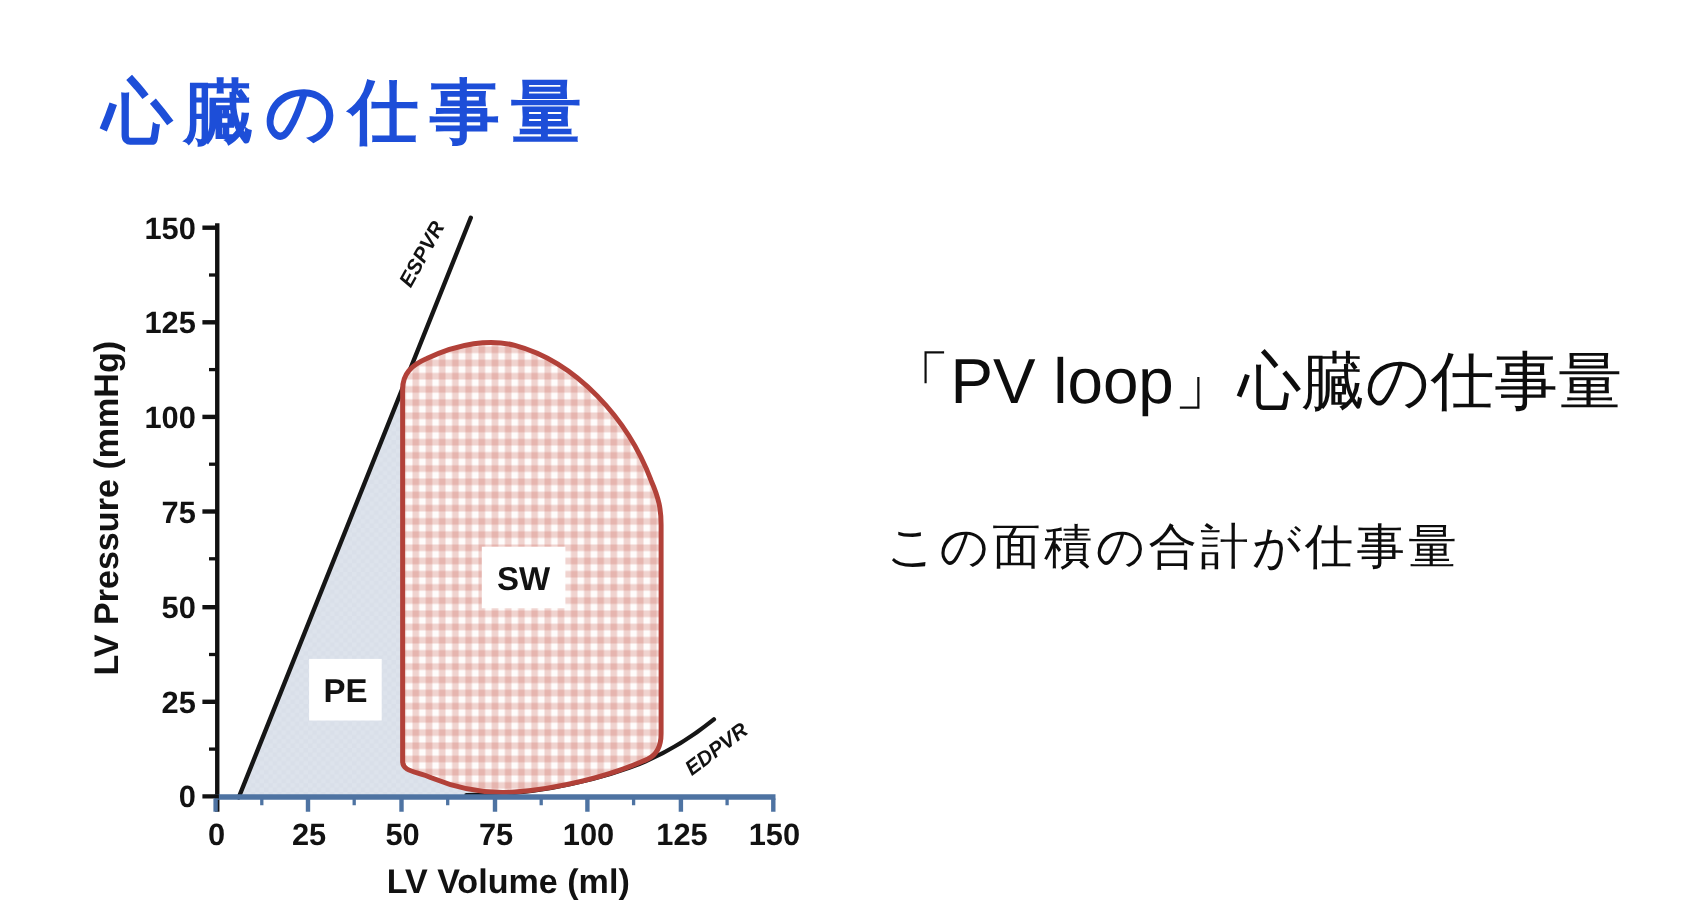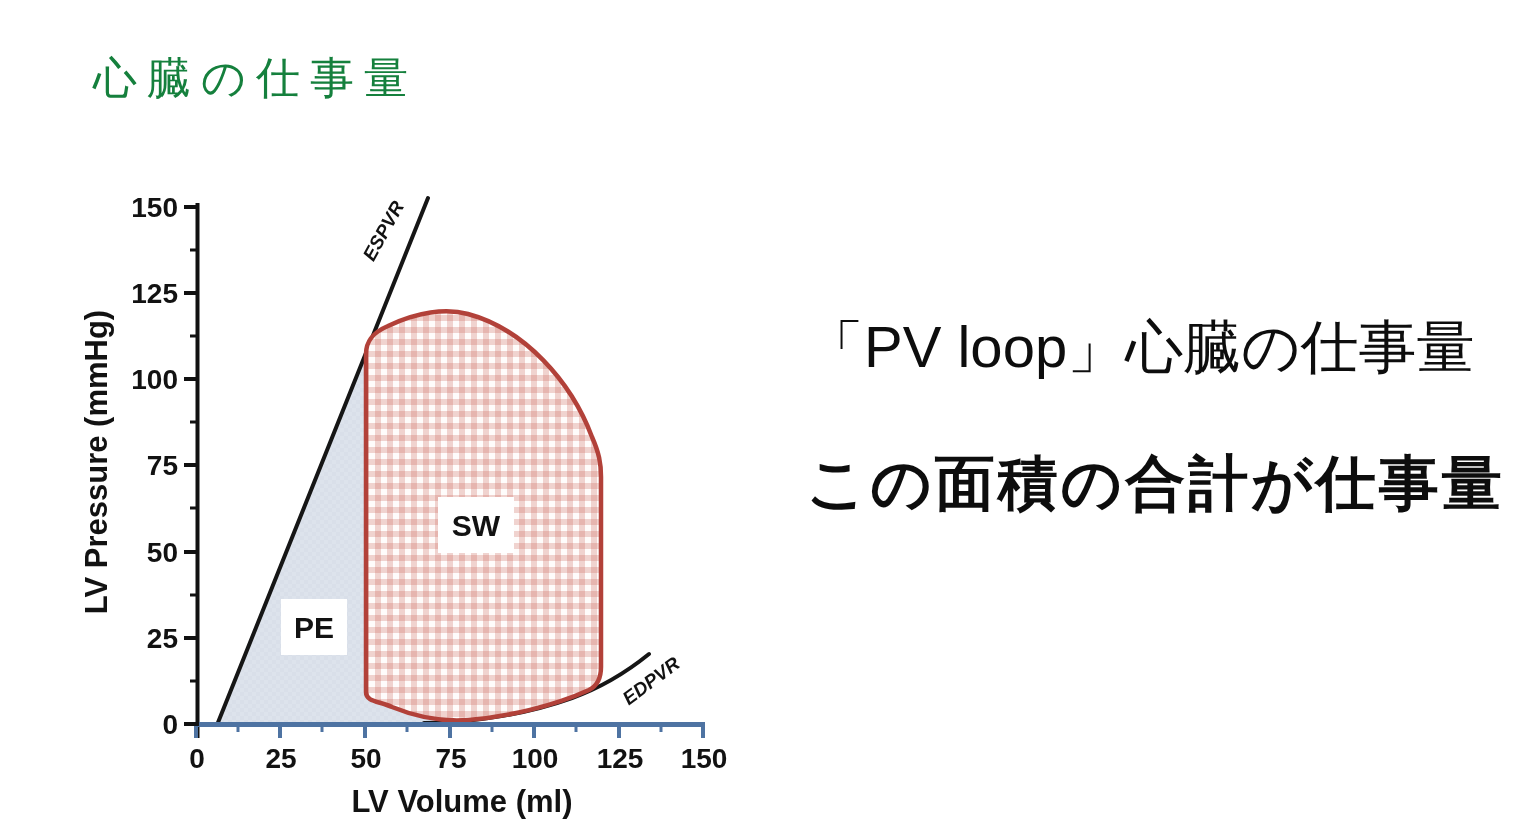--- a/index.html
+++ b/index.html
@@ -2,29 +2,29 @@
 <html><head>
 <meta charset="utf-8">
 <style>
   html,body{margin:0;padding:0;}
   body{
     width:1536px;height:835px;background:#ffffff;position:relative;
     overflow:hidden;font-family:"Liberation Sans",sans-serif;
   }
   .page-title{
     position:absolute;left:93px;top:26px;
-    font-size:44px;font-weight:400;color:#15803d;letter-spacing:10px;
+    font-size:64px;font-weight:700;color:#1d4ed8;letter-spacing:10px;
     line-height:1.05;white-space:nowrap;
   }
   .side-note{
     position:absolute;left:806px;color:#0d0d0d;white-space:nowrap;
     font-weight:400;line-height:1.2;
   }
   .side-note.l1{top:312px;font-size:58px;}
-  .side-note.l2{top:448px;font-size:60px;letter-spacing:3px;font-weight:bold;}
+  .side-note.l2{top:472px;font-size:44px;letter-spacing:3px;}
   svg text{font-family:"Liberation Sans",sans-serif;}
   .axis-num{font-size:28px;font-weight:bold;fill:#121212;}
   .axis-title{font-size:31px;font-weight:bold;fill:#121212;}
   .curve-label{font-size:19px;font-weight:bold;font-style:italic;fill:#121212;}
   .region-label{font-size:30px;font-weight:bold;fill:#121212;}
 </style>
 </head>
 <body>
 
 <h1 class="page-title">心臓の仕事量</h1>

